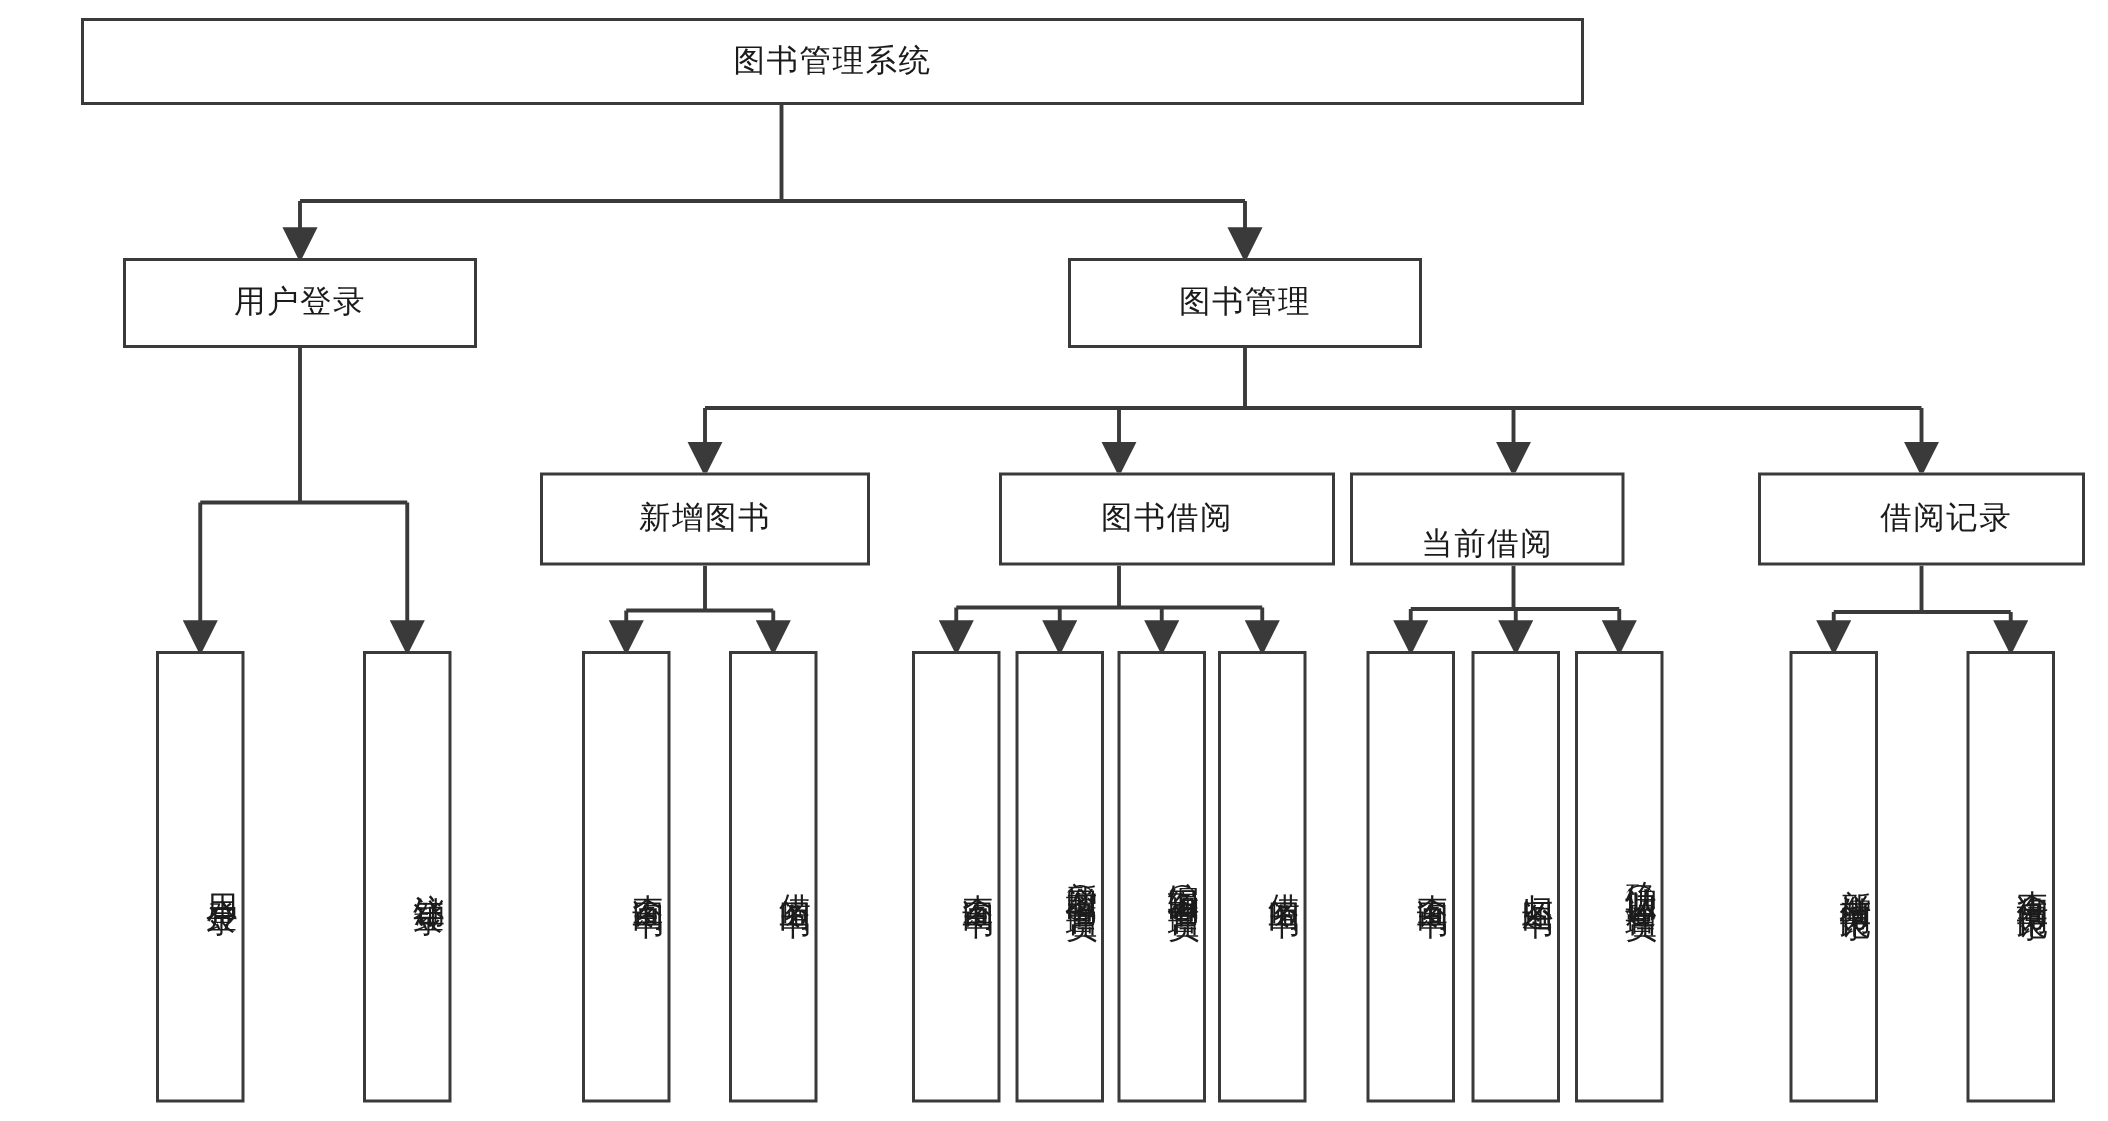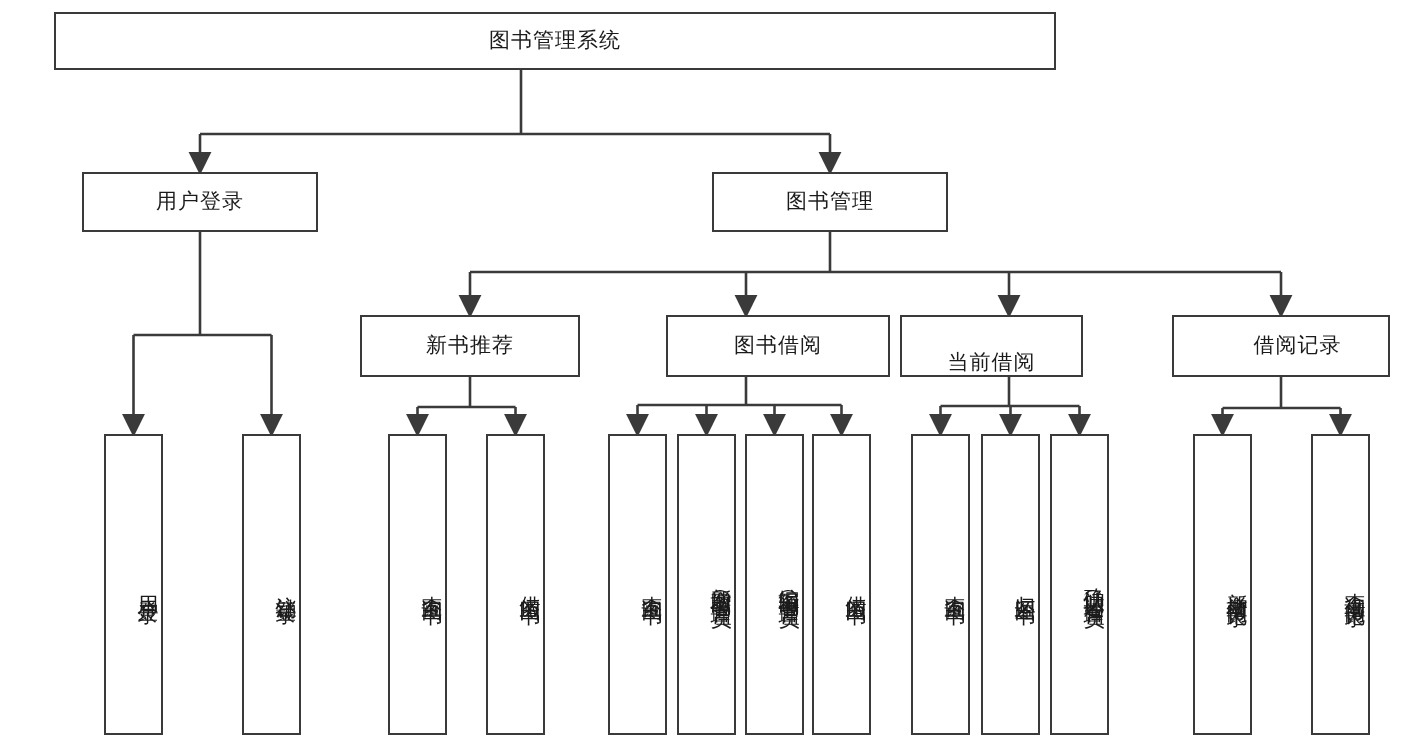--- a/index.html
+++ b/index.html
@@ -121,21 +121,21 @@
       <div class="node horiz" style="left: 20px; top: 12px; width: 1002px; height: 58px; margin-left: 34px;">
         <span class="node-label">图书管理系统</span>
       </div>
       <div class="node horiz" style="left: 82px; top: 172px; width: 236px; height: 60px;">
         <span class="node-label">用户登录</span>
       </div>
       <div class="node horiz" style="left: 712px; top: 172px; width: 236px; height: 60px;">
         <span class="node-label">图书管理</span>
       </div>
       <div class="node horiz" style="left: 360px; top: 315px; width: 220px; height: 62px;">
-        <span class="node-label">新书推荐</span>
+        <span class="node-label">新增图书</span>
       </div>
       <div class="node horiz" style="left: 634px; top: 315px; width: 224px; height: 62px; margin-left: 32px;">
         <span class="node-label">图书借阅</span>
       </div>
       <div class="node horiz" style="left: 900px; top: 315px; width: 183px; height: 62px; align-items: flex-end;">
         <span class="node-label">当前借阅</span>
       </div>
       <div class="node horiz" style="left: 1172px; top: 315px; width: 218px; height: 62px; padding-left: 33px;">
         <span class="node-label">借阅记录</span>
       </div>

